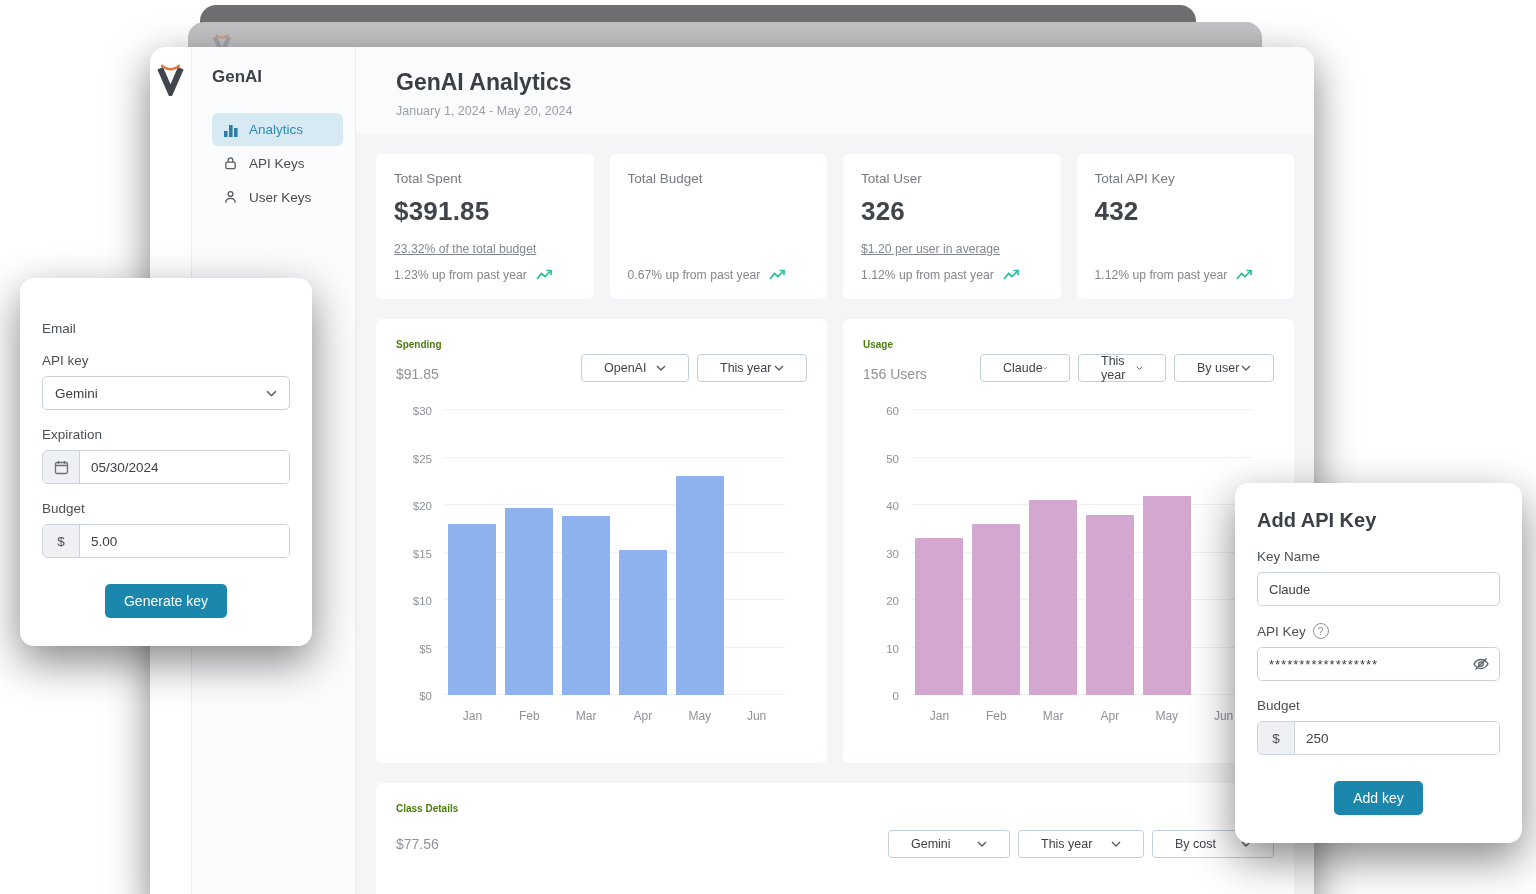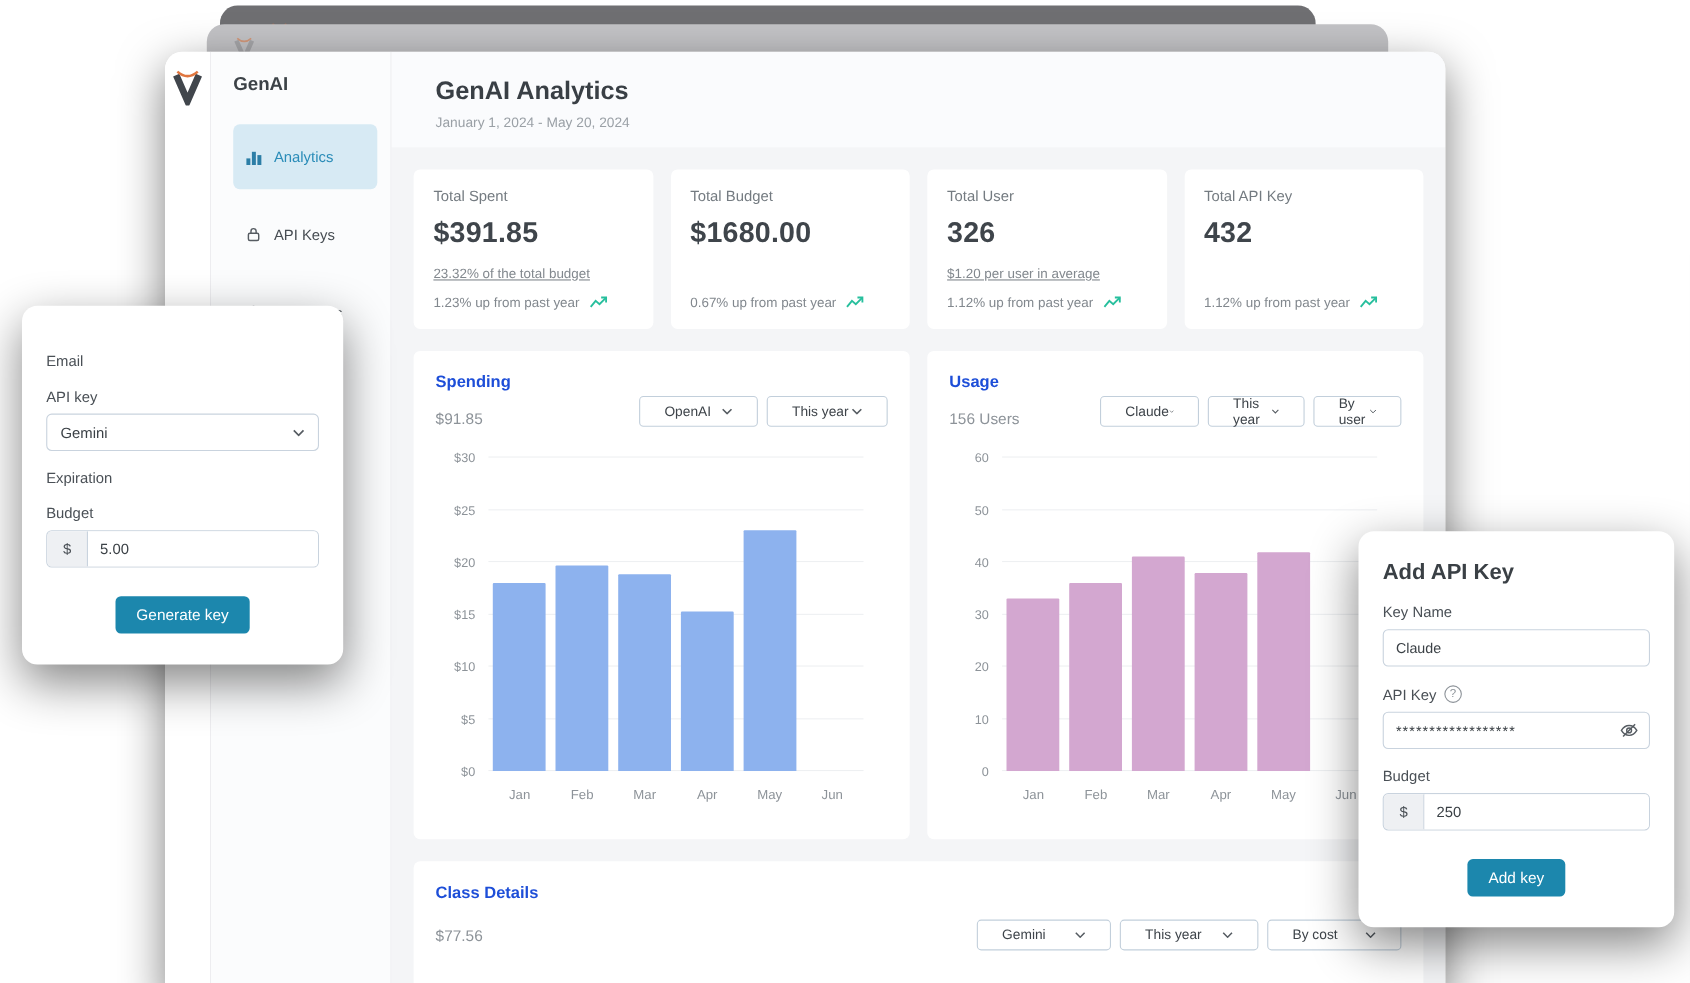--- a/index.html
+++ b/index.html
@@ -22,43 +22,43 @@
     border-radius:16px 16px 0 0; z-index:3; display:flex; overflow:hidden;
     box-shadow:0 14px 42px rgba(0,0,0,.5); }
 
   .logo-rail { width:42px; flex:0 0 42px; background:#ffffff; border-right:1px solid #ececef;
     display:flex; justify-content:center; padding-top:14px; }
 
   .sidebar { width:164px; flex:0 0 164px; background:#fbfcfd; border-right:1px solid #ececef;
     padding:20px 12px 0 20px; }
   .app-name { font-size:17px; font-weight:700; color:#3c4247; }
   .nav { margin-top:26px; }
-  .nav-item { display:flex; align-items:center; gap:10px; padding:22px 10px; border-radius:6px;
-    margin-bottom:11px; font-size:13.5px; color:#474d53; cursor:pointer; }
+  .nav-item { display:flex; align-items:center; gap:10px; padding:9px 10px; border-radius:6px;
+    margin-bottom:0; font-size:13.5px; color:#474d53; cursor:pointer; }
   .nav-item.active { background:#d7eaf4; color:#2a8cb8; }
   .nav-item .nicon { display:flex; width:17px; justify-content:center; }
 
   .content { flex:1; background:#f4f5f7; padding:0 20px; overflow:hidden; }
   .content-header { background:#fafbfd; margin:0 -20px; padding:22px 40px 16px; }
   .page-title { font-size:23px; font-weight:700; color:#393f45; }
   .date-range { font-size:12.5px; color:#9aa0a6; margin-top:8px; }
 
   .stats-row { display:grid; grid-template-columns:repeat(4,1fr); gap:16px; margin-top:20px; }
   .stat-card { background:#fff; border-radius:6px; padding:17px 18px; height:145px;
     display:flex; flex-direction:column; }
   .stat-label { font-size:13.5px; color:#747b81; }
   .stat-value { font-size:26px; font-weight:700; color:#3f454b; margin-top:10px; letter-spacing:.2px; }
   .stat-sub { margin-top:auto; font-size:12.2px; color:#82888e; }
   .stat-detail { margin-bottom:12px; min-height:0;text-decoration:underline; }
   .stat-trend { display:flex; align-items:center; gap:9px; }
 
   .charts-row { display:grid; grid-template-columns:1fr 1fr; gap:16px; margin-top:20px; }
   .chart-card { background:#fff; border-radius:6px; padding:20px; height:444px; }
   .chart-head { display:flex; justify-content:space-between; align-items:flex-end; }
-  .chart-title { font-size:15px; font-weight:700; color:#1d4ed8; }
+  .chart-title { font-size:10px; font-weight:700; color:#4d7c0f; }
   .chart-amount { font-size:14px; color:#8d9399; margin-top:16px; }
   .pills { display:flex; gap:8px; }
   .pill { height:28px; border:1px solid #c2cfdb; border-radius:4px; background:#fff;
     display:flex; align-items:center; justify-content:space-between; padding:0 22px;
     font-size:12.5px; color:#3e444a; cursor:pointer; }
 
   .chart { margin-top:28px; }
   .plot { position:relative; height:285px; margin-left:48px; margin-right:22px; }
   .gridline { position:absolute; left:0; right:0; height:1px; background:#eef0f2; }
   .ytick { position:absolute; left:-48px; width:36px; text-align:right; font-size:11.5px; color:#8d9399; }
@@ -180,21 +180,20 @@
             <span>1.23% up from past year</span>
             <svg width="18" height="12" viewBox="0 0 18 12" fill="none" stroke="#27bf9d" stroke-width="1.7">
                 <path d="M1 10 L5.5 4.5 L9 7.5 L15 1.5"></path>
                 <path d="M10.5 1.5 H15 V6"></path>
               </svg>
           </div>
         </div>
       </div>
       <div class="stat-card">
         <div class="stat-label">Total Budget</div>
-        <div class="stat-value">$1680.00</div>
         <div class="stat-sub">
           <div class="stat-trend">
             <span>0.67% up from past year</span>
             <svg width="18" height="12" viewBox="0 0 18 12" fill="none" stroke="#27bf9d" stroke-width="1.7">
                 <path d="M1 10 L5.5 4.5 L9 7.5 L15 1.5"></path>
                 <path d="M10.5 1.5 H15 V6"></path>
               </svg>
           </div>
         </div>
       </div>
@@ -308,21 +307,21 @@
               <svg width="10" height="6" viewBox="0 0 10 6" fill="none" stroke="#565c62" stroke-width="1.4">
                   <path d="M1 1 L5 5 L9 1"></path>
                 </svg>
             </div>
             <div class="pill" style="width:88px">
               <span>This year</span>
               <svg width="10" height="6" viewBox="0 0 10 6" fill="none" stroke="#565c62" stroke-width="1.4">
                   <path d="M1 1 L5 5 L9 1"></path>
                 </svg>
             </div>
-            <div class="pill" style="width:80px">
+            <div class="pill" style="width:100px">
               <span>By user</span>
               <svg width="10" height="6" viewBox="0 0 10 6" fill="none" stroke="#565c62" stroke-width="1.4">
                   <path d="M1 1 L5 5 L9 1"></path>
                 </svg>
             </div>
           </div>
         </div>
         <div class="chart">
           <div class="plot">
               <div class="gridline" style="bottom: 0%;"></div>
@@ -405,20 +404,29 @@
 
   <div class="field-label">API key</div>
   <div class="select-input">
     <span>Gemini</span>
     <svg width="11" height="7" viewBox="0 0 10 6" fill="none" stroke="#565c62" stroke-width="1.4">
         <path d="M1 1 L5 5 L9 1"></path>
       </svg>
   </div>
 
   <div class="field-label">Expiration</div>
+  <div class="igroup">
+    <div class="iprefix">
+      <svg width="15" height="15" viewBox="0 0 15 15" fill="none" stroke="#6b7177" stroke-width="1.3">
+        <rect x="1.5" y="2.5" width="12" height="11" rx="1.5"></rect>
+        <path d="M4.5 1 v3 M10.5 1 v3 M1.5 5.5 h12"></path>
+      </svg>
+    </div>
+    <input value="05/30/2024" style="">
+  </div>
 
   <div class="field-label">Budget</div>
   <div class="igroup">
     <div class="iprefix">$</div>
     <input value="5.00" style="">
   </div>
 
   <div class="btn-row">
     <button class="btn">Generate key</button>
   </div>

